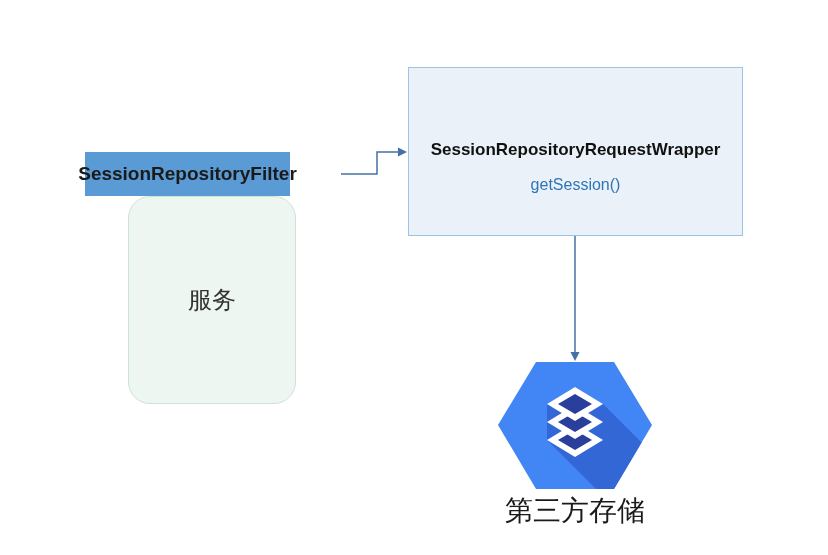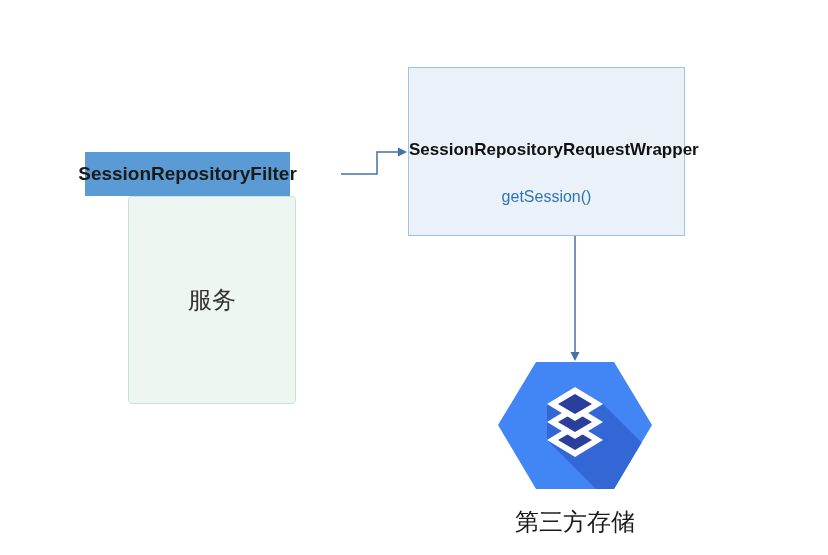--- a/index.html
+++ b/index.html
@@ -33,58 +33,57 @@
     font-weight: bold;
     color: #1a1a1a;
   }
 
   .service-box {
     position: absolute;
     left: 128px; top: 196px;
     width: 168px; height: 208px;
     background: #edf6f1;
     border: 1px solid #cfe2d8;
-    border-radius: 4px;
+    border-radius: 22px;
     display: flex;
     align-items: center;
     justify-content: center;
     font-size: 24px;
     color: #333333;
   }
 
   .wrapper-box {
     position: absolute;
     left: 408px; top: 67px;
-    width: 277px; height: 169px;
+    width: 335px; height: 169px;
     background: #eaf1f8;
     border: 1px solid #9dc3e6;
     text-align: center;
   }
   .wrapper-title {
     margin-top: 72px;
     font-size: 17px;
     font-weight: bold;
     color: #111111;
     line-height: 20px;
   }
   .wrapper-method {
-    margin-top: 28px;
+    margin-top: 16px;
     font-size: 16px;
     color: #2e75b6;
     line-height: 18px;
   }
 
   .storage-label {
     position: absolute;
     left: 475px; top: 492px;
     width: 200px;
     text-align: center;
-    font-size: 24px;
+    font-size: 28px;
     color: #1a1a1a;
-    margin-top: 14px;
   }
 </style>
 </head>
 <body>
 
 <div class="canvas">
 
   <svg class="overlay" viewBox="0 0 828 555">
     <defs>
       <clipPath id="hexclip">

